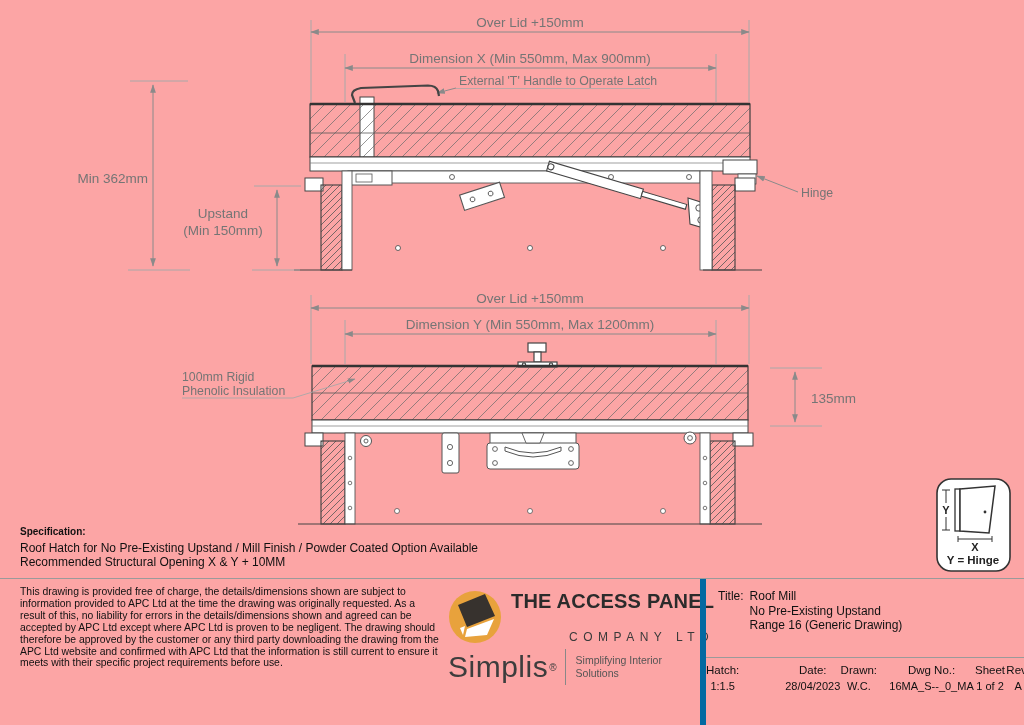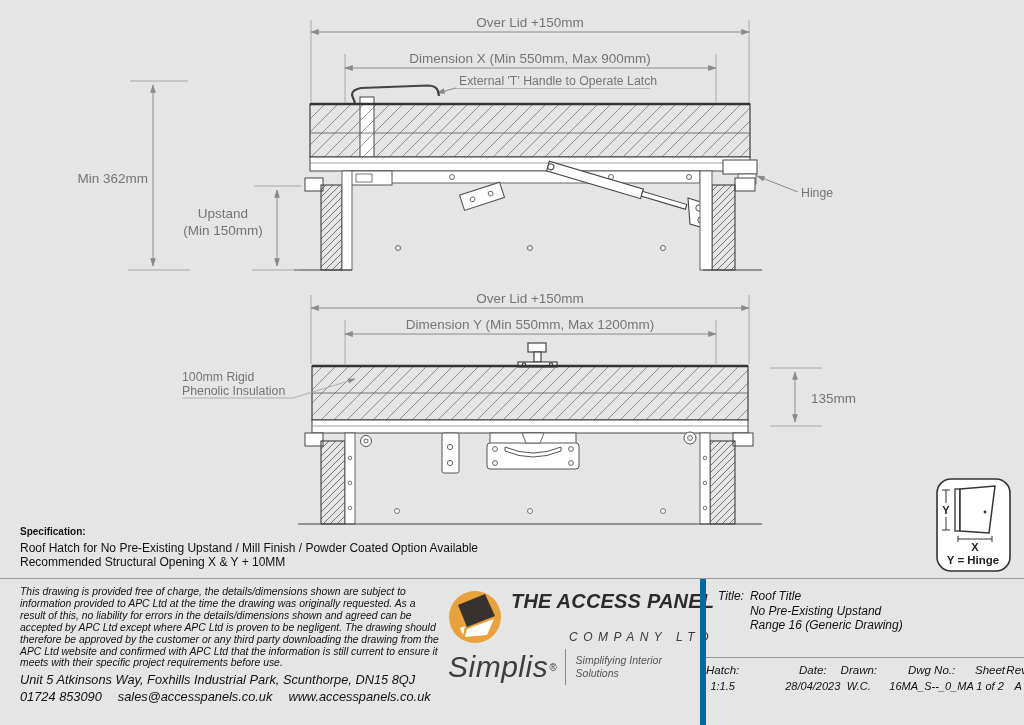--- a/index.html
+++ b/index.html
@@ -1,28 +1,28 @@
 <!DOCTYPE html>
 <html><head>
 <meta charset="utf-8">
 <style>
   html,body{margin:0;padding:0;background:#ffffff;}
   body{font-family:"Liberation Sans",sans-serif;}
-  .page{position:relative;width:1024px;height:725px;background:#e5e5e5;overflow:hidden;}
+  .page{position:relative;width:1024px;height:725px;background:#fca5a5;overflow:hidden;}
   svg text{font-family:"Liberation Sans",sans-serif;}
   .dim-text{fill:#757575;font-size:13.5px;}
   .dim-text-sm{fill:#757575;font-size:12.3px;}
   .legend-text{fill:#222;font-size:11px;font-weight:bold;}
   .legend-cap{fill:#222;font-size:11.5px;font-weight:bold;}
 
   .spec{position:absolute;left:20px;top:526px;color:#111;}
   .spec h3{margin:0 0 4px 0;font-size:10px;font-weight:bold;}
   .spec div{font-size:12px;line-height:14px;}
 
-  .footer{position:absolute;left:0;top:578px;width:1024px;height:147px;border-top:1px solid #9a9a9a;font-style:italic;}
+  .footer{position:absolute;left:0;top:578px;width:1024px;height:147px;border-top:1px solid #9a9a9a;}
   .disclaimer{position:absolute;left:20px;top:7px;width:420px;font-size:10.4px;line-height:11.9px;color:#111;}
   .address{position:absolute;left:20px;top:93px;font-size:12.8px;line-height:16.5px;color:#111;}
   .contacts span{margin-right:16px;}
 
   .brand{position:absolute;left:448px;top:11px;display:flex;align-items:center;gap:9px;text-align:right;}
   .brand-name{display:flex;flex-direction:column;}
   .brand-line1{font-size:20px;font-weight:800;color:#2b2b2b;letter-spacing:0.2px;}
   .brand-line2{font-size:12px;color:#3a3a3a;letter-spacing:5.5px;margin-top:17px;}
 
   .simplis{position:absolute;left:448px;top:70px;display:flex;align-items:center;}
@@ -246,26 +246,20 @@
     <h3>Specification:</h3>
     <div>Roof Hatch for No Pre-Existing Upstand / Mill Finish / Powder Coated Option Available</div>
     <div>Recommended Structural Opening X &amp; Y + 10MM</div>
   </div>
 
   
   <div class="footer">
 
     <div class="disclaimer">This drawing is provided free of charge, the details/dimensions shown are subject to information provided to APC Ltd at the time the drawing was originally requested. As a result of this, no liability for errors in the details/dimensions shown and agreed can be accepted by APC Ltd except where APC Ltd is proven to be negligent. The drawing should therefore be approved by the customer or any third party downloading the drawing from the APC Ltd website and confirmed with APC Ltd that the information is still current to ensure it meets with their specific project requirements before use.</div>
 
-    <div class="address">
-      <div>Unit 5 Atkinsons Way, Foxhills Industrial Park, Scunthorpe, DN15 8QJ</div>
-      <div class="contacts">
-        <span>01724 853090</span><span>sales@accesspanels.co.uk</span><span>www.accesspanels.co.uk</span>
-      </div>
-    </div>
 
     <div class="brand">
       <svg width="54" height="54" viewBox="0 0 54 54">
         <circle cx="27" cy="27" r="26" fill="#E8A23C"></circle>
         <polygon points="10,15 37,4 47,26 19,37" fill="#37322E"></polygon>
         <polygon points="19,39 46,29 39,45 17,47" fill="#ffffff"></polygon>
         <polygon points="12,38 17,36 15,45" fill="#ffffff"></polygon>
       </svg>
       <div class="brand-name">
         <span class="brand-line1">THE ACCESS PANEL</span>
@@ -280,21 +274,21 @@
       <span class="simplis-tag">
         <div>Simplifying Interior</div>
         <div>Solutions</div>
       </span>
     </div>
 
     <div class="titleblock">
       <div class="title-row">
         <div>Title:</div>
         <div class="title-lines">
-          <div>Roof Title</div>
+          <div>Roof Mill</div>
           <div>No Pre-Existing Upstand</div>
           <div>Range 16 (Generic Drawing)</div>
         </div>
       </div>
       <div class="meta-divider"></div>
       <div class="meta">
         <div class="col c0">
             <div class="lab">Hatch:</div>
             <div class="val">1:1.5</div>
           </div>

